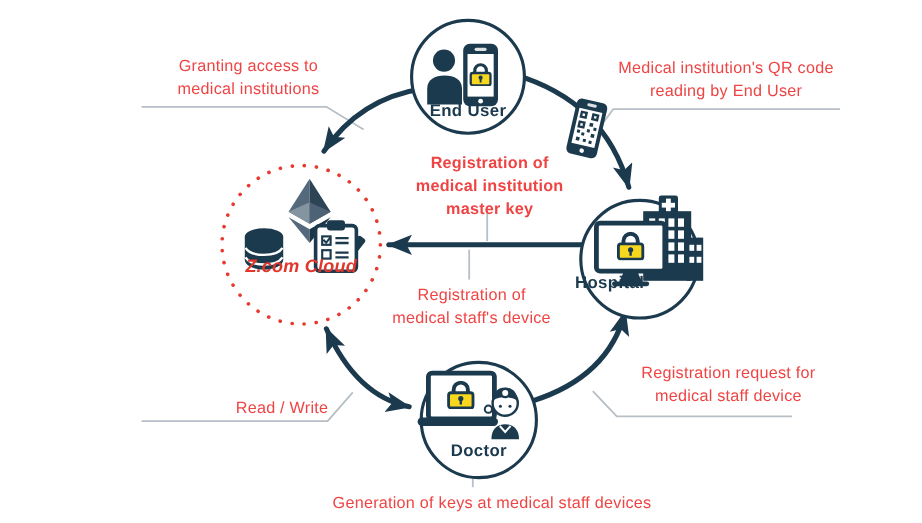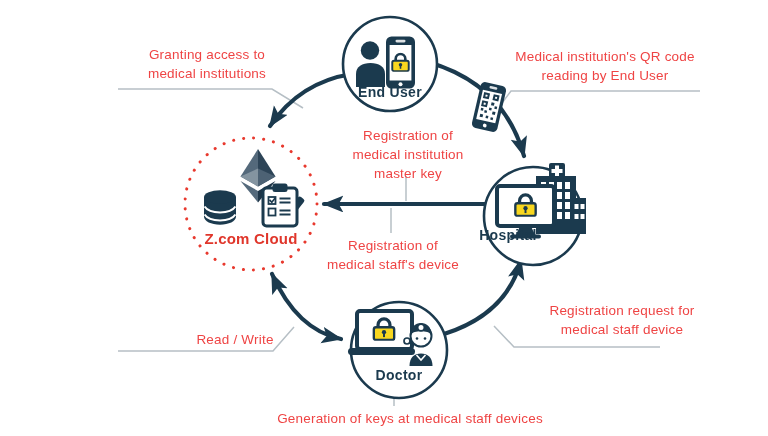--- a/index.html
+++ b/index.html
@@ -165,23 +165,23 @@
       <g fill="#fff">
         <rect x="-6" y="-11.5" width="2" height="2"></rect>
           <rect x="3.8" y="-11.5" width="2" height="2"></rect>
           <rect x="-6" y="-3.2" width="2" height="2"></rect>
       </g>
     </g>
   </svg>
 
   <div class="lbl" style="left:142px; top:45px; width:130px;">Granting access to medical institutions</div>
   <div class="lbl" style="left:510px; top:47px; width:190px;">Medical institution's QR code reading by End User</div>
-  <div class="lbl" style="left:344px; top:126px; width:128px;">Registration of medical institution master key</div>
+  <div class="lbl" style="left:344px; top:126px; width:128px;font-weight:bold;">Registration of medical institution master key</div>
   <div class="lbl" style="left:324px; top:236px; width:138px;">Registration of medical staff's device</div>
   <div class="lbl" style="left:175px; top:330px; width:120px;">Read / Write</div>
-  <div class="lbl" style="left:527px; top:301px; width:160px;margin-left:15px;">Registration request for medical staff device</div>
+  <div class="lbl" style="left:527px; top:301px; width:160px;">Registration request for medical staff device</div>
   <div class="lbl" style="left:260px; top:409px; width:300px;">Generation of keys at medical staff devices</div>
 
   <div class="node-lbl" style="left:340px; top:84px; width:100px;">End User</div>
   <div class="node-lbl" style="left:458px; top:227px; width:100px;">Hospital</div>
   <div class="node-lbl" style="left:349px; top:367px; width:100px;">Doctor</div>
-  <div class="node-lbl cloud-lbl" style="left:186px; top:230px; width:130px;">Z.com Cloud</div>
+  <div class="node-lbl cloud-lbl" style="left:186px; top:214px; width:130px;font-style:italic;">Z.com Cloud</div>
 </div>
 
 </body></html>

